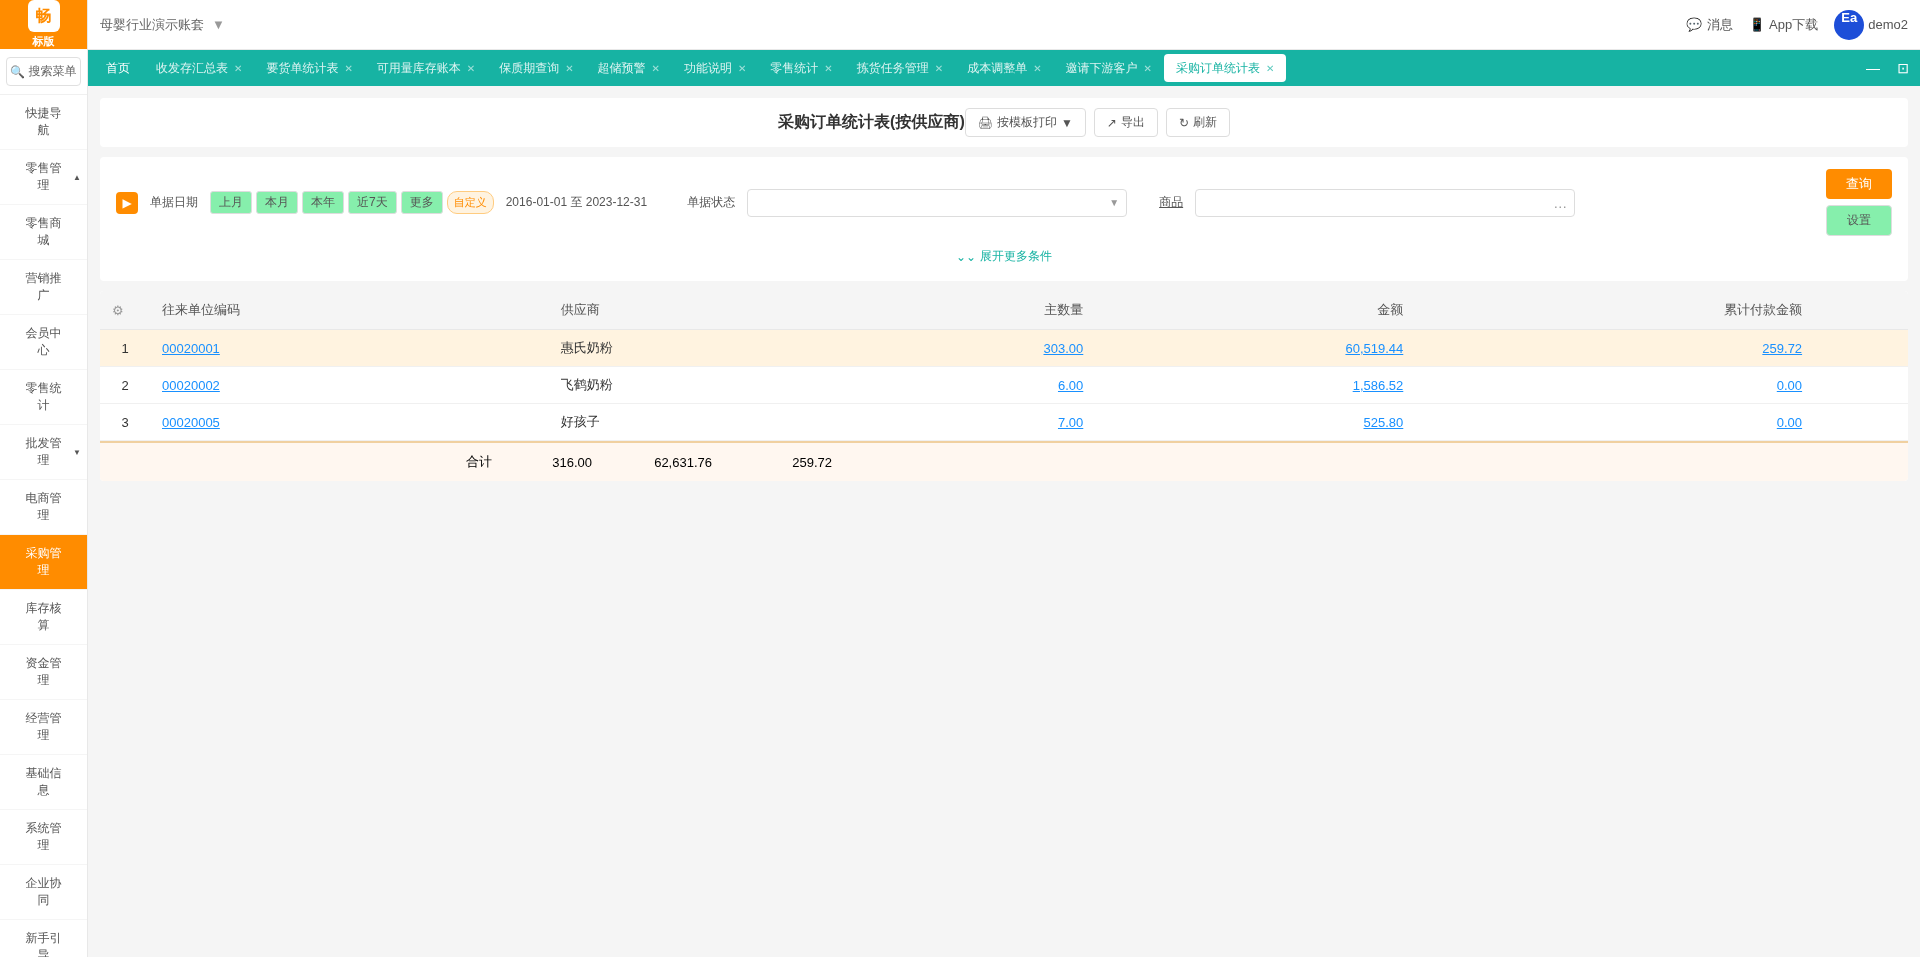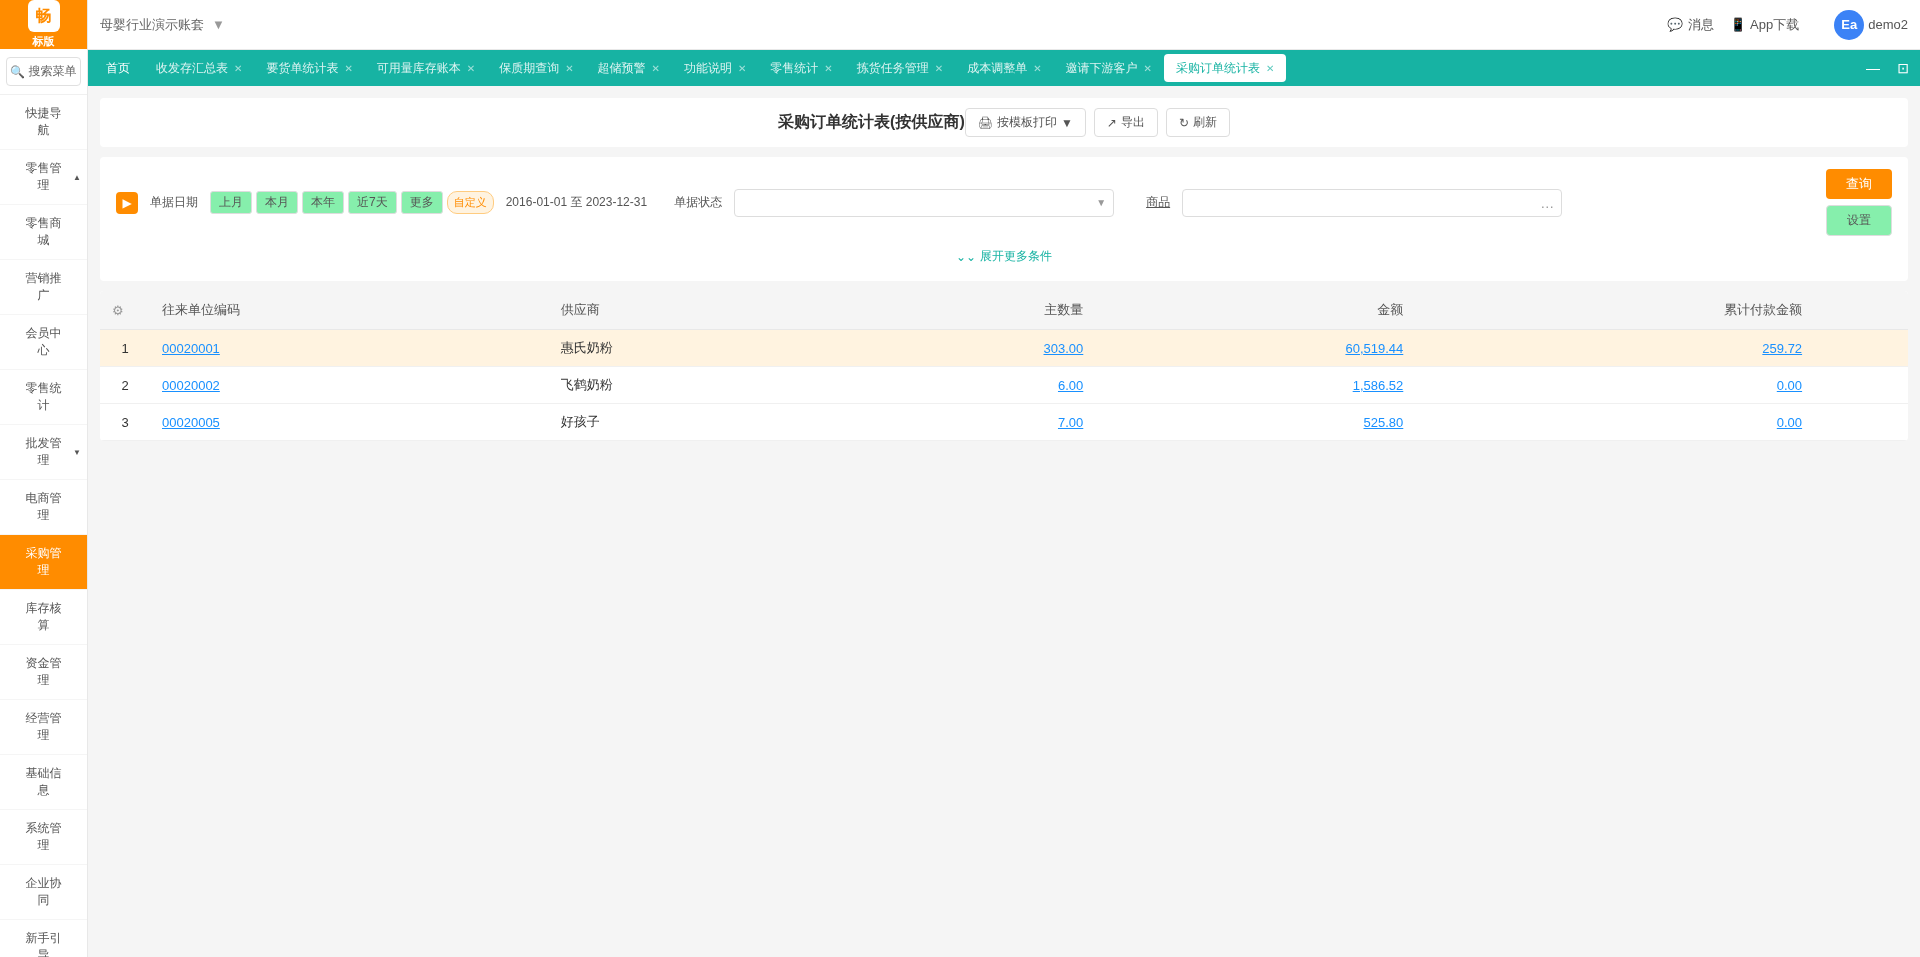--- a/index.html
+++ b/index.html
@@ -20,21 +20,21 @@
     
     .main-area { flex: 1; display: flex; flex-direction: column; height: 957px; overflow: hidden; }
 
     
     .top-bar { height: 50px; background: #fff; border-bottom: 1px solid #e8e8e8; display: flex; align-items: center; padding: 0 12px; justify-content: space-between; }
     .top-bar-left { display: flex; align-items: center; gap: 8px; }
     .breadcrumb-text { color: #666; font-size: 13px; }
     .breadcrumb-arrow { color: #999; }
     .top-bar-right { display: flex; align-items: center; gap: 16px; }
     .top-bar-icon-btn { display: flex; align-items: center; gap: 4px; color: #555; font-size: 13px; cursor: pointer; }
-    .user-avatar { width: 30px; height: 30px; border-radius: 50%; background: #3b82f6; display: flex; align-items: center; justify-content: center; color: white; font-size: 13px; font-weight: bold; margin-left: 19px; }
+    .user-avatar { width: 30px; height: 30px; border-radius: 50%; background: #1d4ed8; display: flex; align-items: flex-start; justify-content: center; color: white; font-size: 13px; font-weight: bold; }
 
     
     .tab-bar { height: 36px; background: #17b3a3; display: flex; align-items: center; padding: 0 4px; overflow: hidden; flex-shrink: 0; }
     .tab-item { height: 28px; padding: 0 12px; display: flex; align-items: center; gap: 6px; border-radius: 4px 4px 0 0; cursor: pointer; font-size: 12px; color: rgba(255,255,255,0.85); white-space: nowrap; position: relative; }
     .tab-item.active { background: #fff; color: #17b3a3; border-radius: 4px; }
     .tab-item .tab-close { font-size: 10px; color: inherit; opacity: 0.7; cursor: pointer; }
     .tab-home { height: 28px; padding: 0 14px; display: flex; align-items: center; color: #fff; font-size: 12px; cursor: pointer; }
     .tab-bar-right { margin-left: auto; display: flex; align-items: center; gap: 4px; }
     .tab-bar-btn { width: 26px; height: 26px; display: flex; align-items: center; justify-content: center; color: #fff; cursor: pointer; border-radius: 3px; font-size: 14px; }
 
@@ -273,21 +273,21 @@
         <div class="filter-date-btns">
           <button class="filter-date-btn">上月</button>
           <button class="filter-date-btn">本月</button>
           <button class="filter-date-btn">本年</button>
           <button class="filter-date-btn">近7天</button>
           <button class="filter-date-btn">更多</button>
           <span class="filter-date-custom">自定义</span>
         </div>
         <span class="filter-date-range">2016-01-01 至 2023-12-31</span>
 
-        <span class="filter-label" style="margin-left:15px;">单据状态</span>
+        <span class="filter-label" style="margin-left:28px;">单据状态</span>
         <div class="select-wrapper">
           <select>
             <option value=""></option>
           </select>
           <span class="arrow">▼</span>
         </div>
 
         <span class="filter-label" style="margin-left:20px;text-decoration:underline;">商品</span>
         <div class="input-with-dots">
           <input type="text" placeholder="" style="">
@@ -393,16 +393,33 @@
               <span class="link-text">525.80</span>
             </td>
             <td class="right">
               <span class="link-text">0.00</span>
             </td>
             <td></td>
           </tr>
         </tbody>
       </table>
 
+      <div class="table-footer">
+        <div style="width:50px;"></div>
+        <div style="width:200px;"></div>
+        <div style="min-width:150px; text-align:right; padding-right:20px;">
+          <span>合计</span>
+        </div>
+        <div style="min-width:100px; text-align:right; padding-right:20px;">
+          <span>316.00</span>
+        </div>
+        <div style="min-width:120px; text-align:right; padding-right:20px;">
+          <span>62,631.76</span>
+        </div>
+        <div style="min-width:120px; text-align:right; padding-right:20px;">
+          <span>259.72</span>
+        </div>
+        <div style="flex:1;"></div>
+      </div>
     </div>
 
   </div>
 </div>
 
 </body></html>

